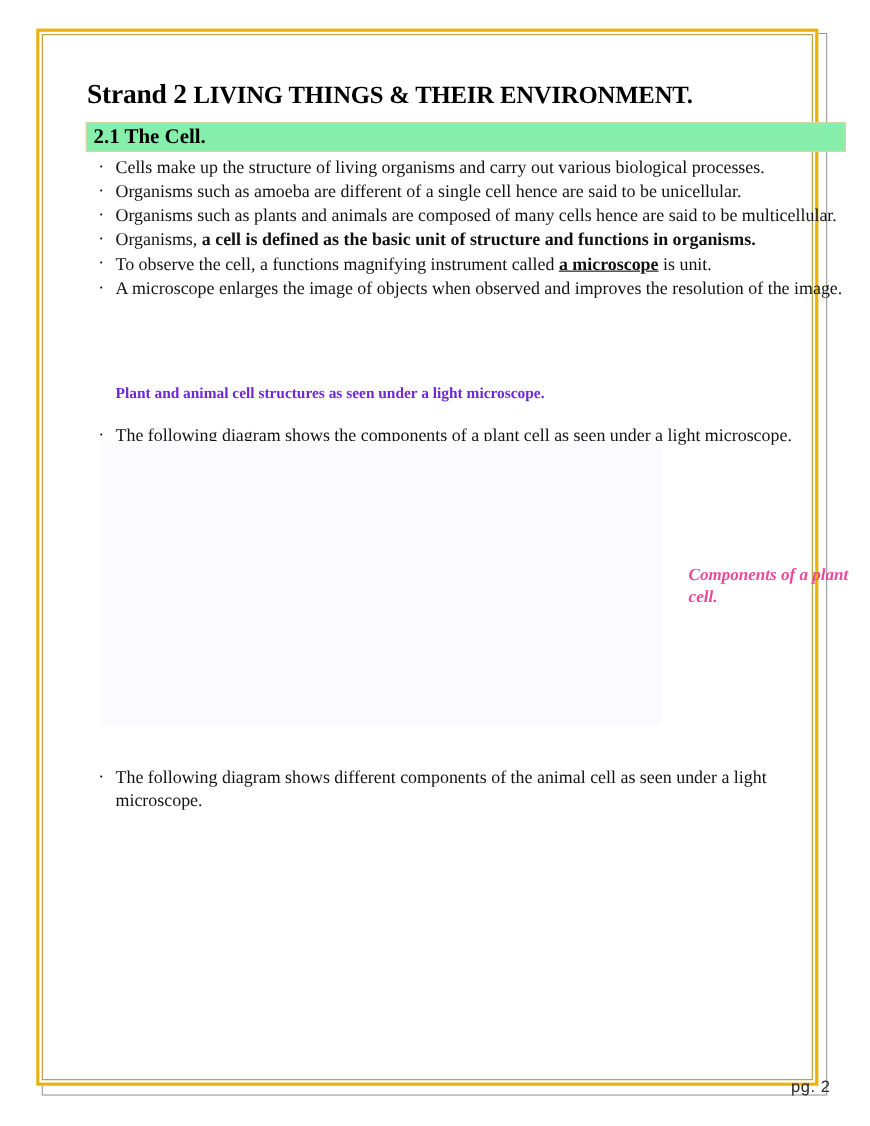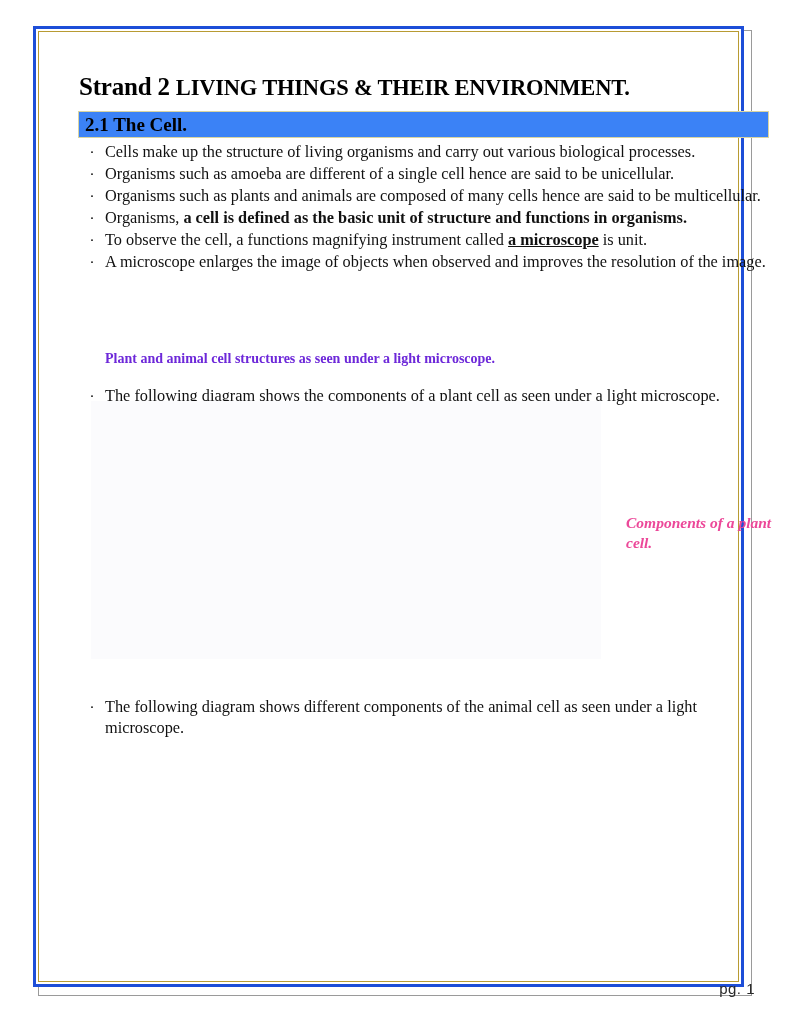--- a/index.html
+++ b/index.html
@@ -28,21 +28,21 @@
     width: 714px; height: 966px;
     border: 1px solid #9a9a9a;
     background: #ffffff;
     box-sizing: border-box;
   }
   #page-frame-outer {
     position: absolute;
     left: 33px; top: 26px;
     width: 711px; height: 961px;
     box-sizing: border-box;
-    border: 3px solid #1d4ed8;
+    border: 3px solid #eab308;
     background: #ffffff;
   }
   #page-frame-inner {
     position: absolute;
     left: 0; top: 0; right: 0; bottom: 0;
     box-sizing: border-box;
     border: 2px solid #ffffff;
     outline: 1px solid #b89b33;
     outline-offset: -3px;
   }
@@ -66,21 +66,21 @@
     white-space: nowrap;
   }
   .strand-title .small {
     font-size: 22.5px;
   }
   .section-band {
     position: absolute;
     left: 3px; top: 50px;
     width: 691px;
     height: 27px;
-    background: #3b82f6;
+    background: #86efac;
     border: 1px solid #d9d4a0;
     box-sizing: border-box;
   }
   .section-band span {
     position: absolute;
     left: 6px; top: 2px;
     font-family: "Liberation Serif", serif;
     font-size: 19px;
     font-weight: bold;
     color: #000;
@@ -273,17 +273,17 @@
 
       <div class="figure-caption">Components of a plant cell.</div>
 
       <div class="list-3" id="list3">
           <div class="bullet-row">
             <div class="bullet-mark">·</div>
             <div class="bullet-text"><span>The following diagram shows different components of the animal cell as seen under a light microscope.</span></div>
           </div>
         </div>
 
-      <div class="page-number">pg. 1</div>
+      <div class="page-number">pg. 2</div>
 
     </div>
   </div>
 </div>
 
 </body></html>

